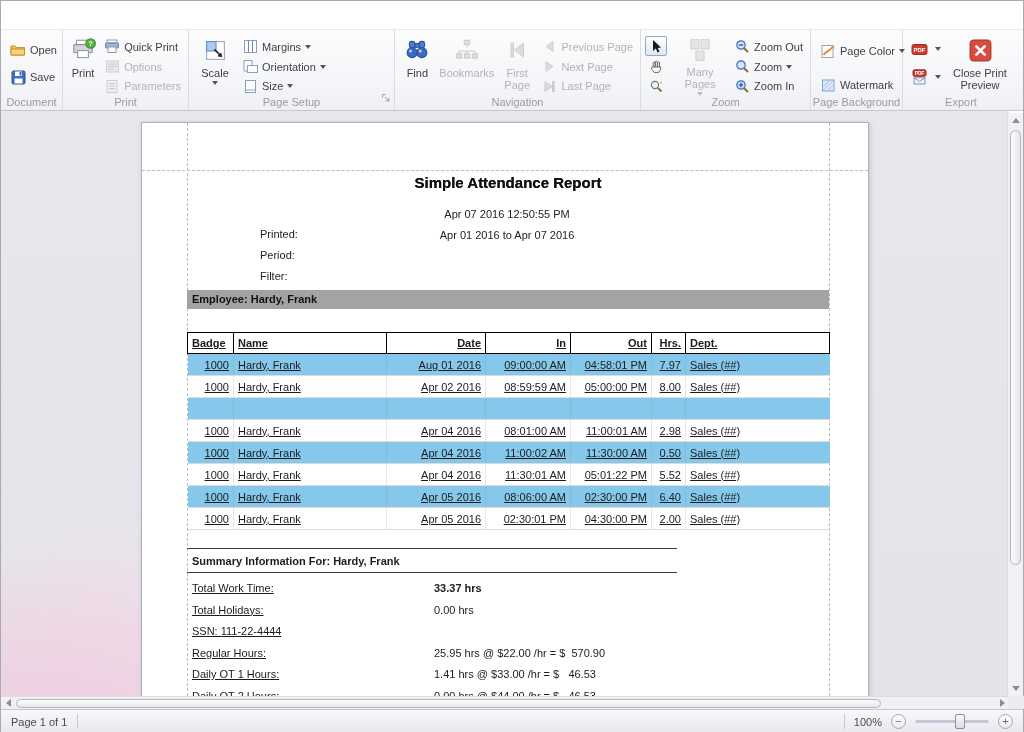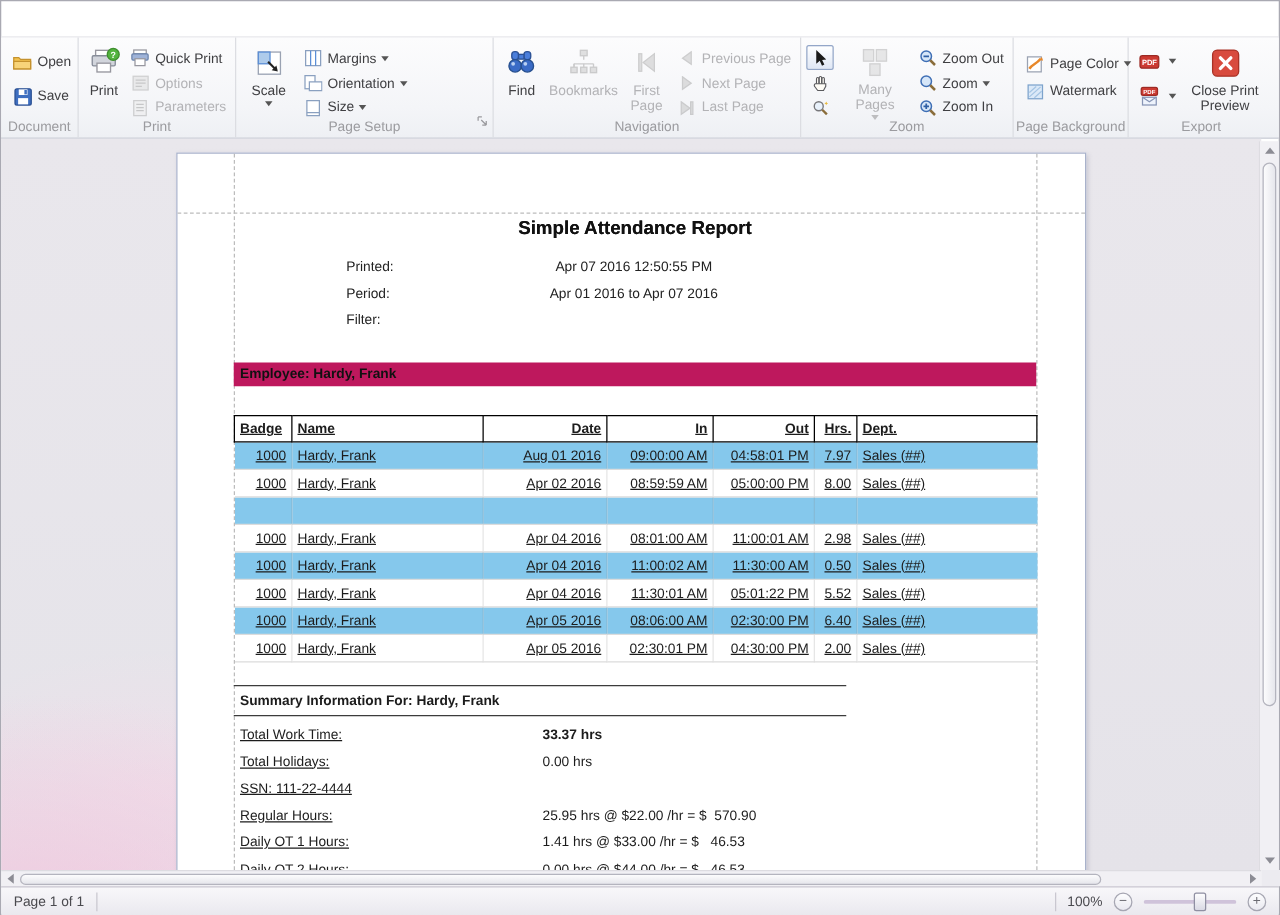--- a/index.html
+++ b/index.html
@@ -51,24 +51,24 @@
                linear-gradient(#e9e7ec, #e5e3e9); }
   .page { position:absolute; left:140px; top:11px; width:728px; height:600px; background:#fff;
           border:1px solid #a9b2cb; box-shadow:1px 1px 4px rgba(80,80,110,0.25); }
   .guide-v { position:absolute; top:0; bottom:0; width:0; border-left:1px dashed #bcbcbc; z-index:0; }
   .guide-h { position:absolute; left:0; right:0; height:0; top:47px; border-top:1px dashed #bcbcbc; z-index:0; }
   .pcontent { position:absolute; left:45px; top:0; width:642px; z-index:1; }
 
   .rpt-title { position:absolute; top:51px; left:0; width:642px; text-align:center; font-size:15px; font-weight:bold; color:#111; }
   .rpt-info { position:absolute; top:81px; left:0; width:642px; }
   .inforow { position:relative; height:21px; font-size:11px; color:#222; }
-  .inforow .ilabel { position:absolute; left:90px; line-height:21px; }
+  .inforow .ilabel { position:absolute; left:73px; line-height:21px;margin-top:20px; }
   .inforow .ivalue { position:absolute; left:175px; width:290px; text-align:center; line-height:21px; }
 
-  .emp-band { position:absolute; top:167px; left:0; width:642px; height:19px; background:#be185d;
+  .emp-band { position:absolute; top:167px; left:0; width:642px; height:19px; background:#a3a3a3;
               font-size:11px; font-weight:bold; color:#111; line-height:19px; padding-left:5px; }
 
   table.att { position:absolute; top:209px; left:0; width:642px; border-collapse:collapse; table-layout:fixed; font-size:11px; color:#1c1c1c; }
   table.att th { font-weight:bold; border-top:1px solid #000; border-bottom:1px solid #000; border-right:1px solid #000;
                  height:21px; padding:0 4px; background:#fff; text-align:left; }
   table.att th:first-child { border-left:1px solid #000; }
   table.att td { height:22px; padding:0 4px; border-right:1px solid rgba(140,140,140,0.22); border-bottom:1px solid #dcdcdc; }
   table.att td:last-child, table.att th:last-child { border-right:none; }
   table.att th:last-child { border-right:1px solid #000; }
   tr.hl td { background:#85C8EC; }
@@ -393,21 +393,21 @@
               </span>
             <span class="lbl">Zoom In</span>
           </div>
         </div>
       </div>
       <div class="rgroup-label">Zoom</div>
     </div>
 
     <div class="rgroup" style="width:92px">
       <div class="rcontent">
-        <div class="smallcol" style="gap:2px; padding-top:8px;">
+        <div class="smallcol" style="gap:14px; padding-top:8px;">
           <div class="smallbtn">
             <span class="ic">
                 <svg width="16" height="15" viewBox="0 0 16 15">
                   <rect x="2" y="1.5" width="11" height="12" fill="#fff" stroke="#9aa2b2"></rect>
                   <path d="M3.5 11 C6 7, 9 7.5, 12.5 3" stroke="#e8882a" stroke-width="2" fill="none"></path>
                   <polygon points="13.5,1.5 14.5,4.5 11.5,3.8" fill="#e8882a"></polygon>
                 </svg>
               </span>
             <span class="lbl">Page Color</span>
             <span class="drop"></span>

